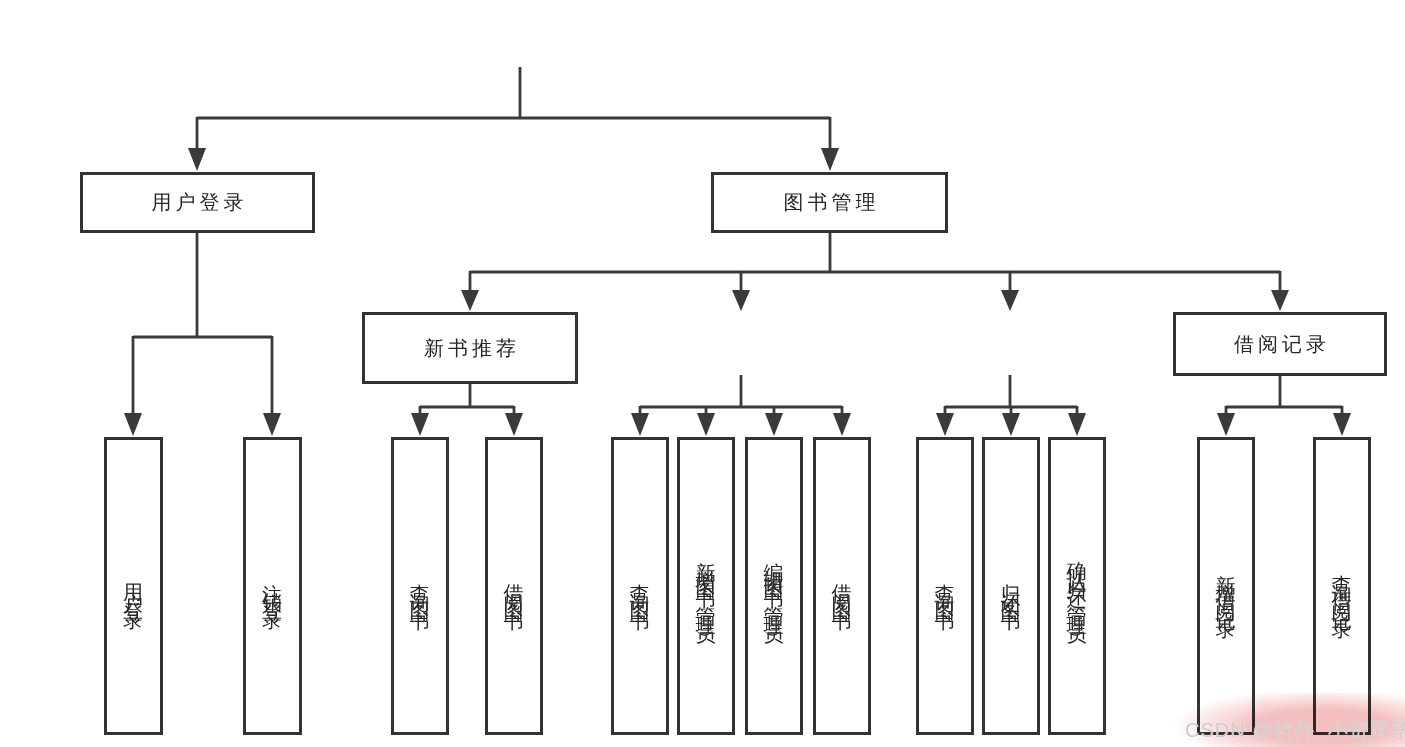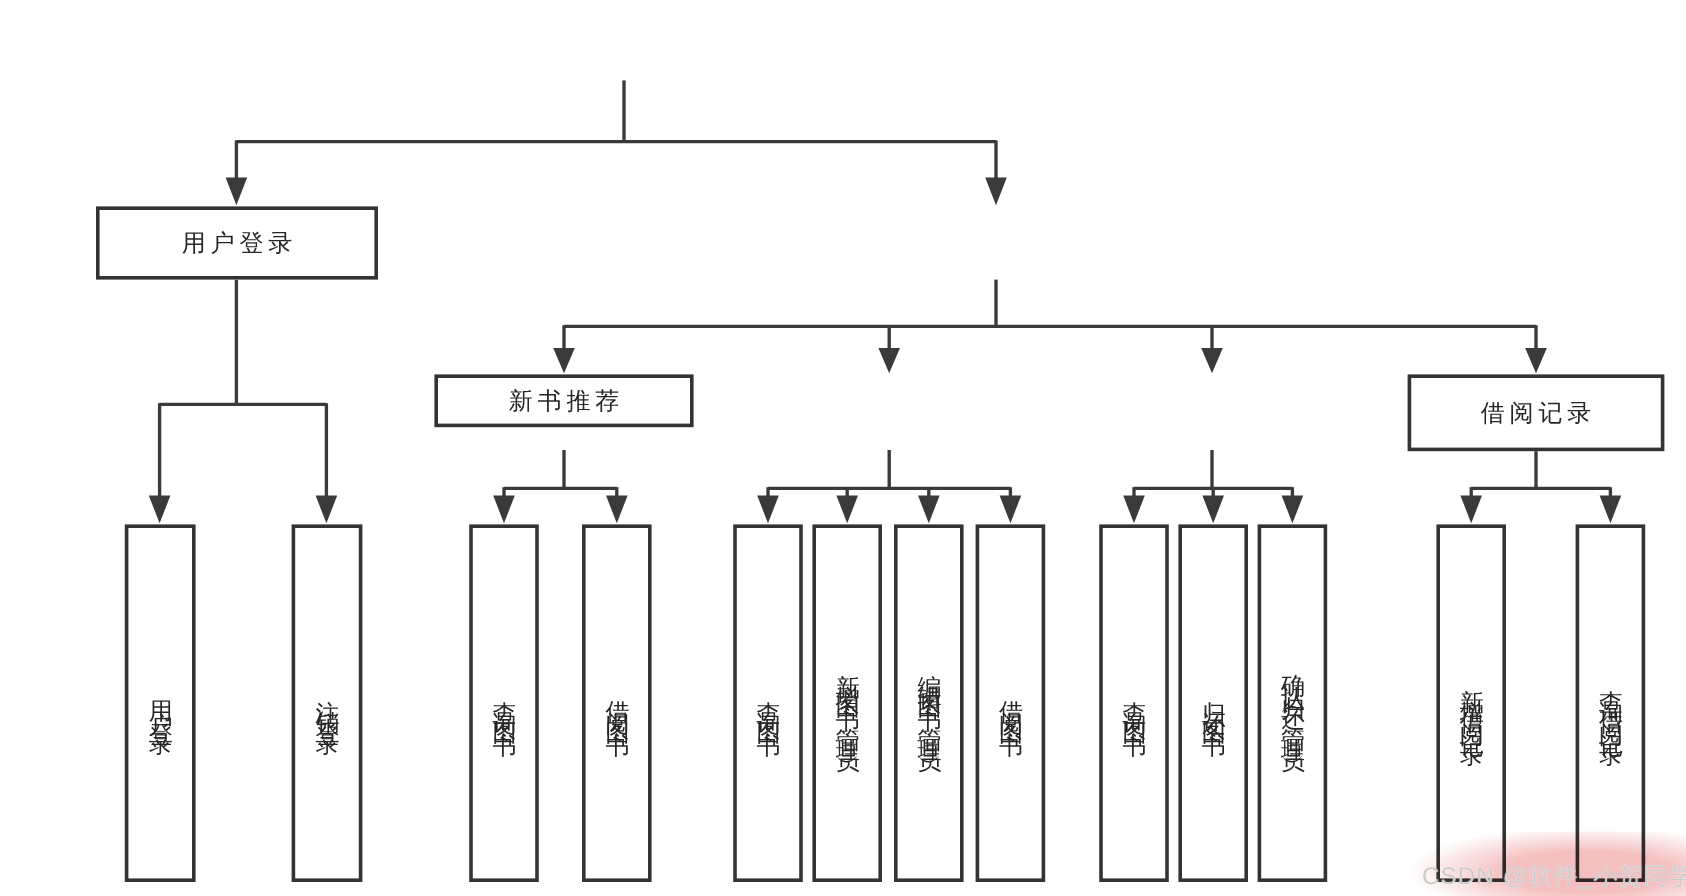--- a/index.html
+++ b/index.html
@@ -96,22 +96,25 @@
       <polygon points="1068,413 1086,413 1077,436"></polygon>
       <polygon points="1217,413 1235,413 1226,436"></polygon>
       <polygon points="1333,413 1351,413 1342,436"></polygon>
     </g>
   </svg>
 
 
   <div class="box" style="left:80px;top:172px;width:235px;height:61px;">
     <span class="h-label">用户登录</span>
   </div>
+  <div class="box" style="left:711px;top:172px;width:237px;height:61px;">
+    <span class="h-label">图书管理</span>
+  </div>
 
-  <div class="box" style="left:362px;top:312px;width:216px;height:44px;">
+  <div class="box" style="left:362px;top:312px;width:216px;height:72px;">
     <span class="h-label">新书推荐</span>
   </div>
   <div class="box" style="left:1173px;top:312px;width:214px;height:64px;">
     <span class="h-label">借阅记录</span>
   </div>
 
   <div class="box leaf" style="left:104px;top:437px;width:59px;height:298px;">
     <span class="v-label">用户登录</span>
   </div>
   <div class="box leaf" style="left:243px;top:437px;width:59px;height:298px;">

